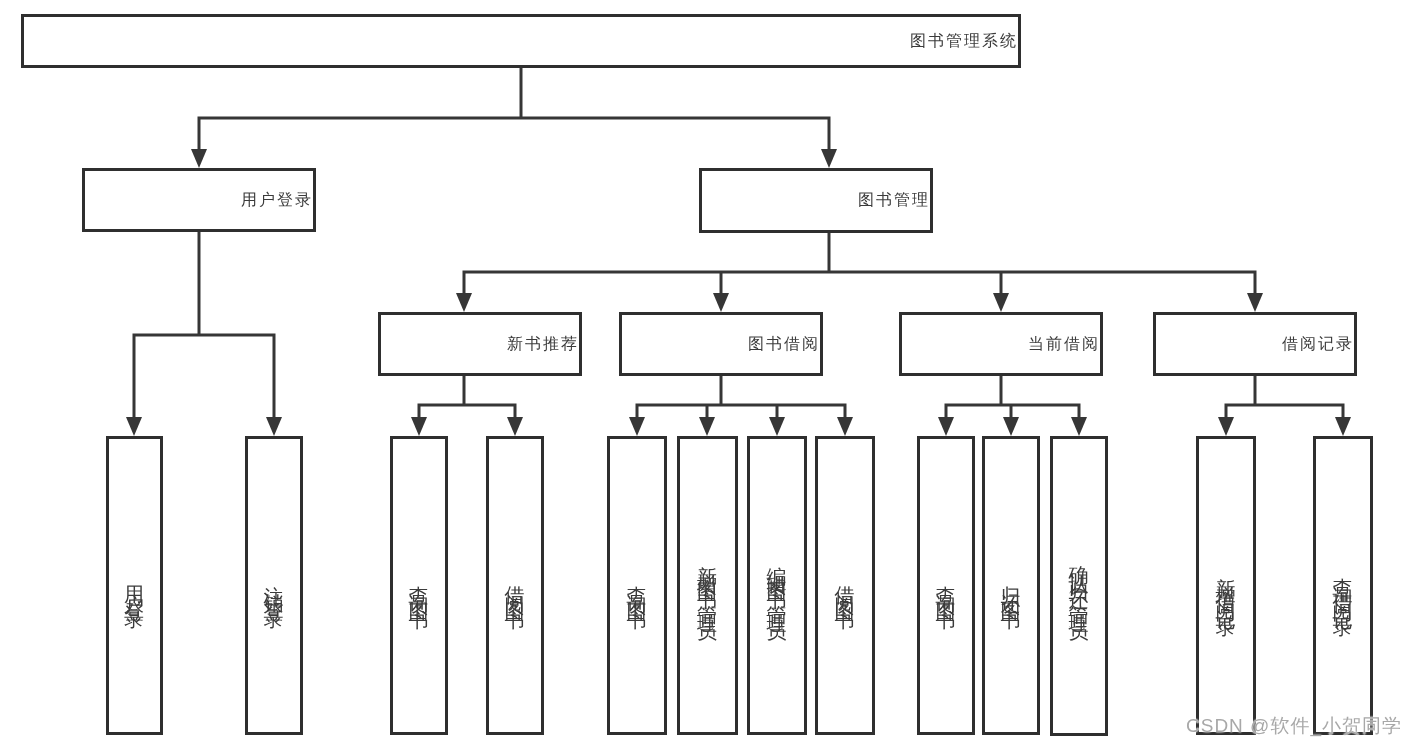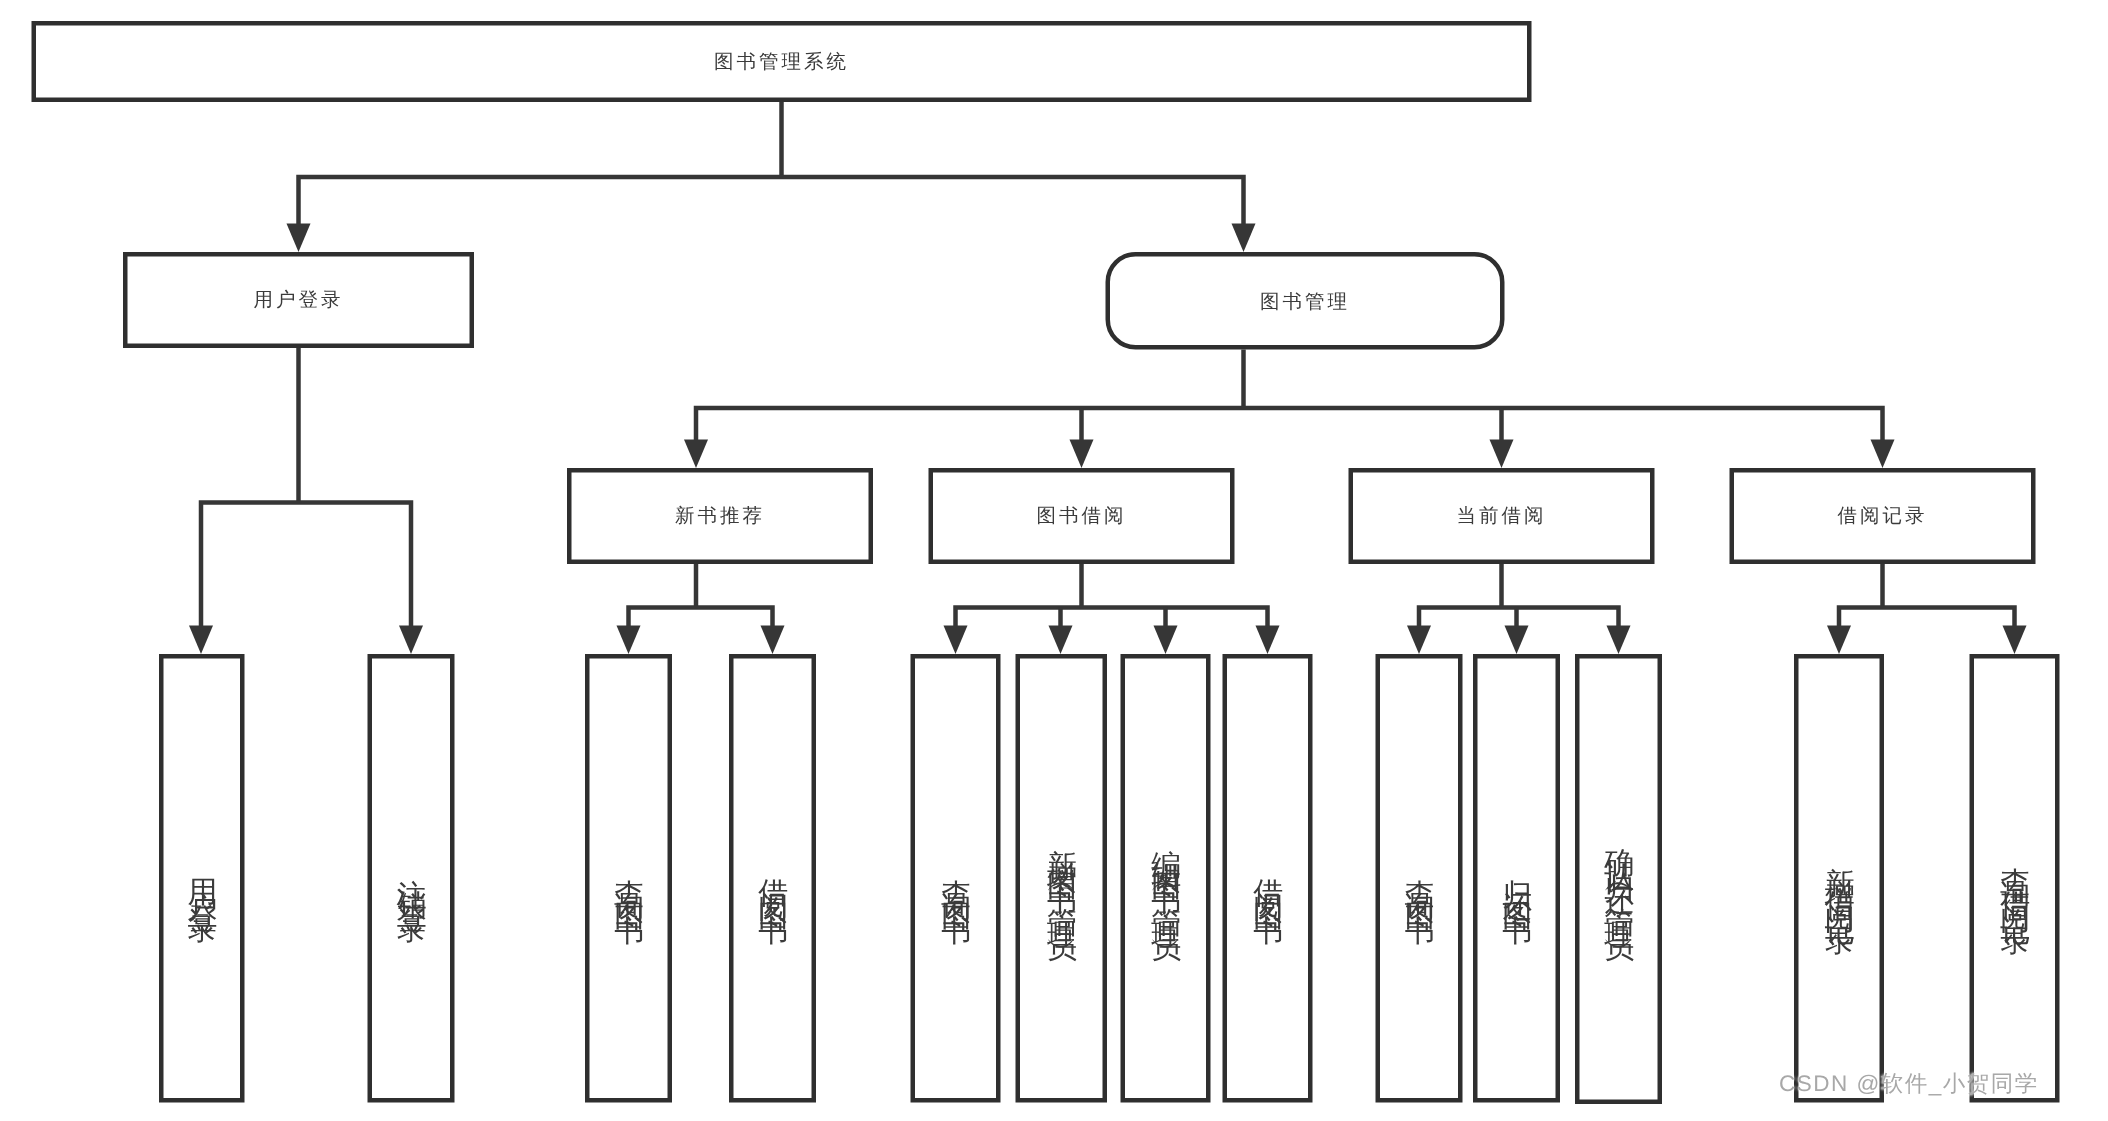--- a/index.html
+++ b/index.html
@@ -13,35 +13,35 @@
   #wires{position:absolute;left:0;top:0;z-index:1;}
   .node{
     position:absolute;
     background:#ffffff;
     border:3px solid #2f2f2f;
     box-sizing:border-box;
     display:flex;align-items:center;justify-content:center;
     color:#3b3b3b;
     z-index:2;
   }
-  .hnode{font-size:13px;letter-spacing:2px;white-space:nowrap;}
+  .hnode{font-size:16px;letter-spacing:2px;white-space:nowrap;justify-content:flex-end;}
   .vnode{z-index:2;}
   .vnode .vtext{
     writing-mode:vertical-rl;
     text-orientation:mixed;
     font-size:20px;
     letter-spacing:8px;
     line-height:1.1;
     color:#3b3b3b;
     white-space:nowrap;
   }
   .watermark{
     position:absolute;
     left:1186px;top:713px;
-    font-size:15px;
+    font-size:19px;
     color:#a8a8a8;
     text-shadow:0 0 2px #ffffff,0 0 2px #ffffff;
     z-index:5;
     white-space:nowrap;
     letter-spacing:1px;
   }
 </style>
 </head>
 <body>
 
@@ -99,21 +99,21 @@
     </g>
   </svg>
 
   <div class="node hnode" style="left:21px;top:14px;width:1000px;height:54px;">
     <span>图书管理系统</span>
   </div>
 
   <div class="node hnode" style="left:82px;top:168px;width:234px;height:64px;">
     <span>用户登录</span>
   </div>
-  <div class="node hnode" style="left:737px;top:168px;width:266px;height:65px;border-radius:20px;">
+  <div class="node hnode" style="left:699px;top:168px;width:234px;height:65px;">
     <span>图书管理</span>
   </div>
 
   <div class="node hnode" style="left:378px;top:312px;width:204px;height:64px;">
     <span>新书推荐</span>
   </div>
   <div class="node hnode" style="left:899px;top:312px;width:204px;height:64px;">
     <span>当前借阅</span>
   </div>
   <div class="node hnode" style="left:619px;top:312px;width:204px;height:64px;">

